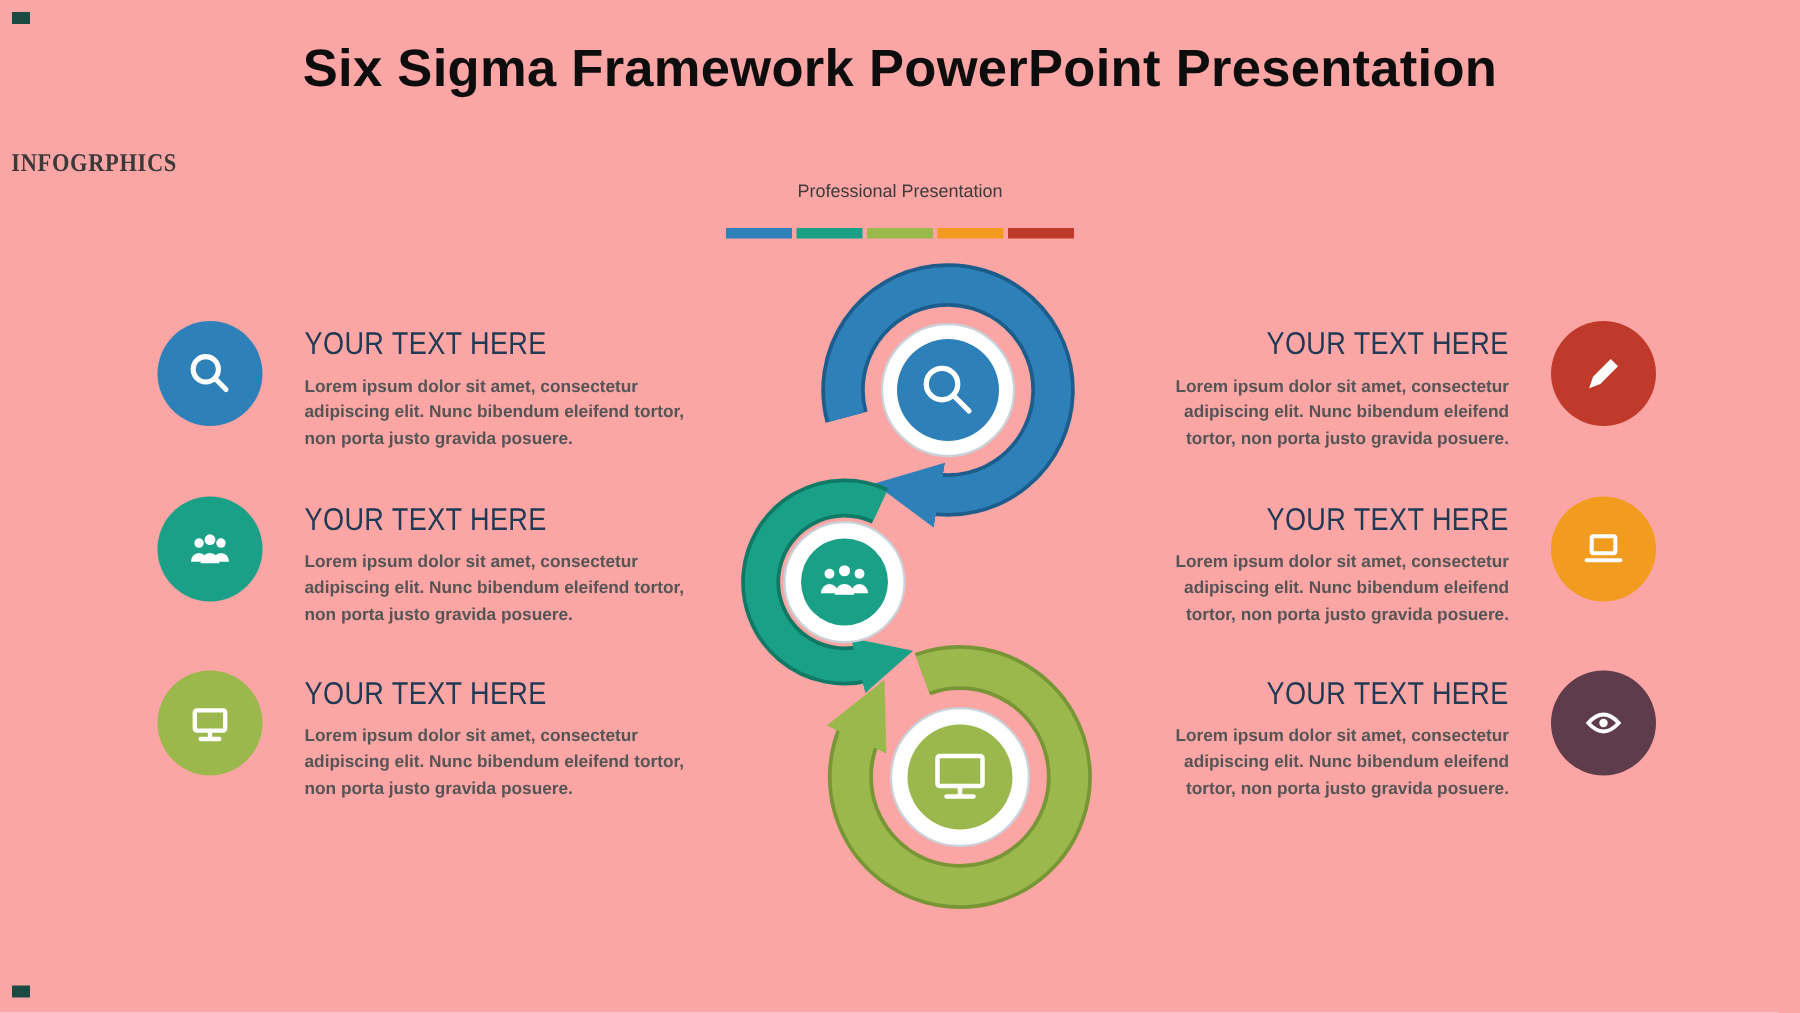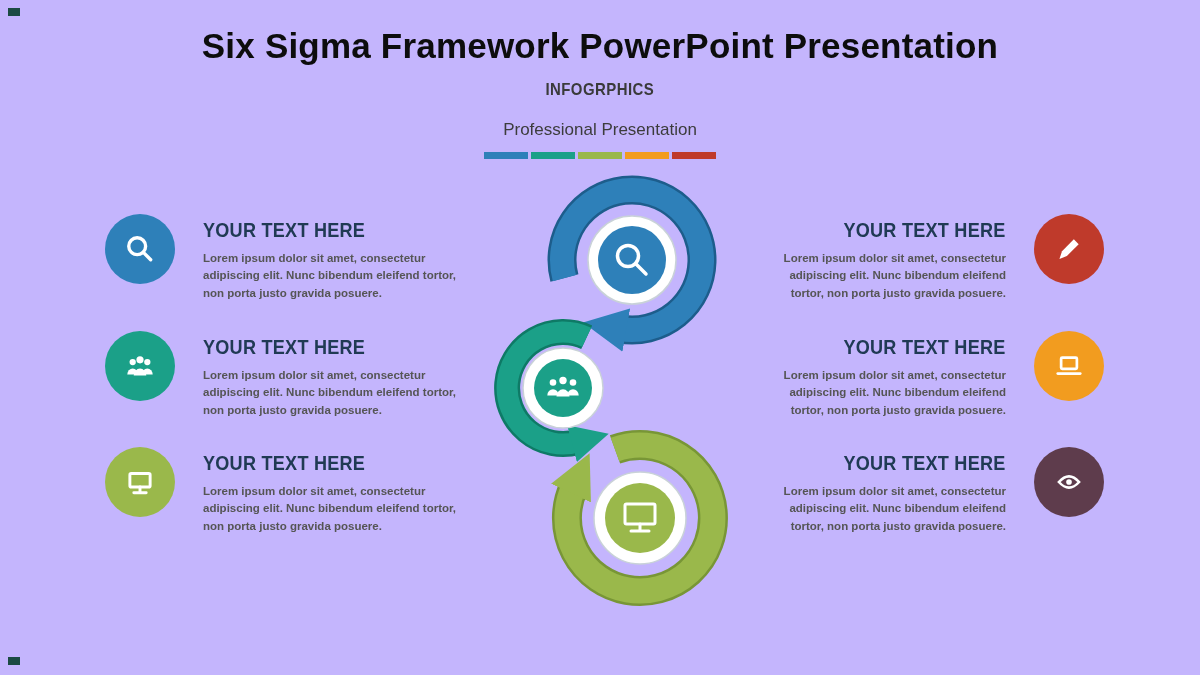--- a/index.html
+++ b/index.html
@@ -1,38 +1,38 @@
 <!DOCTYPE html>
 <html><head>
 <meta charset="utf-8">
 <style>
   html,body{margin:0;padding:0;background:#e9e9e9;}
-  .slide{position:relative;width:1200px;height:675px;background:#c4b5fd;margin:0 auto;
+  .slide{position:relative;width:1200px;height:675px;background:#fca5a5;margin:0 auto;
          font-family:"Liberation Sans",sans-serif;overflow:hidden;}
   .corner{position:absolute;width:12px;height:8px;background:#1c4a43;}
   .corner.tl{left:8px;top:8px;}
   .corner.bl{left:8px;bottom:10px;}
   .title{position:absolute;top:26px;left:0;width:100%;text-align:center;
          font-size:35px;font-weight:800;color:#0d0d0d;letter-spacing:.2px;}
-  .subtitle{position:absolute;top:80px;left:0;width:100%;text-align:center;}
+  .subtitle{position:absolute;top:99px;left:0;width:100%;text-align:left;font-family:Liberation Serif, serif;}
   .subtitle span{display:inline-block;transform:scaleX(.88);font-size:17px;font-weight:700;
          color:#3a3a3a;letter-spacing:.5px;}
   .tagline{position:absolute;top:120px;left:0;width:100%;text-align:center;
-         font-size:17px;color:#3c3c3c;}
+         font-size:12px;color:#3c3c3c;}
   .divider{position:absolute;top:152px;left:50%;transform:translateX(-50%);display:flex;gap:3px;}
   .dash{width:44px;height:7px;background:#999;}
   .item{position:absolute;display:flex;gap:28px;align-items:flex-start;}
   .item.left{left:105px;width:360px;}
   .item.right{left:760px;width:350px;}
   .badge{width:70px;height:70px;border-radius:50%;flex:none;display:flex;
          align-items:center;justify-content:center;margin-top:4px;background:#888;}
   .copy{padding-top:8px;}
   .item.left .copy{width:255px;text-align:left;}
   .item.right .copy{width:246px;text-align:right;}
-  .head{margin:0 0 8px 0;font-size:21px;font-weight:700;color:#203a54;}
+  .head{margin:0 0 8px 0;font-size:21px;font-weight:400;color:#203a54;}
   .head span{display:inline-block;transform:scaleX(.86);letter-spacing:.3px;}
   .item.left .head span{transform-origin:left center;}
   .item.right .head span{transform-origin:right center;}
   .body{margin:0;font-size:11.5px;line-height:1.52;color:#555555;font-weight:bold;}
   .diagram{position:absolute;left:470px;top:163px;}
 </style>
 </head>
 <body>
 
 <div class="slide">

